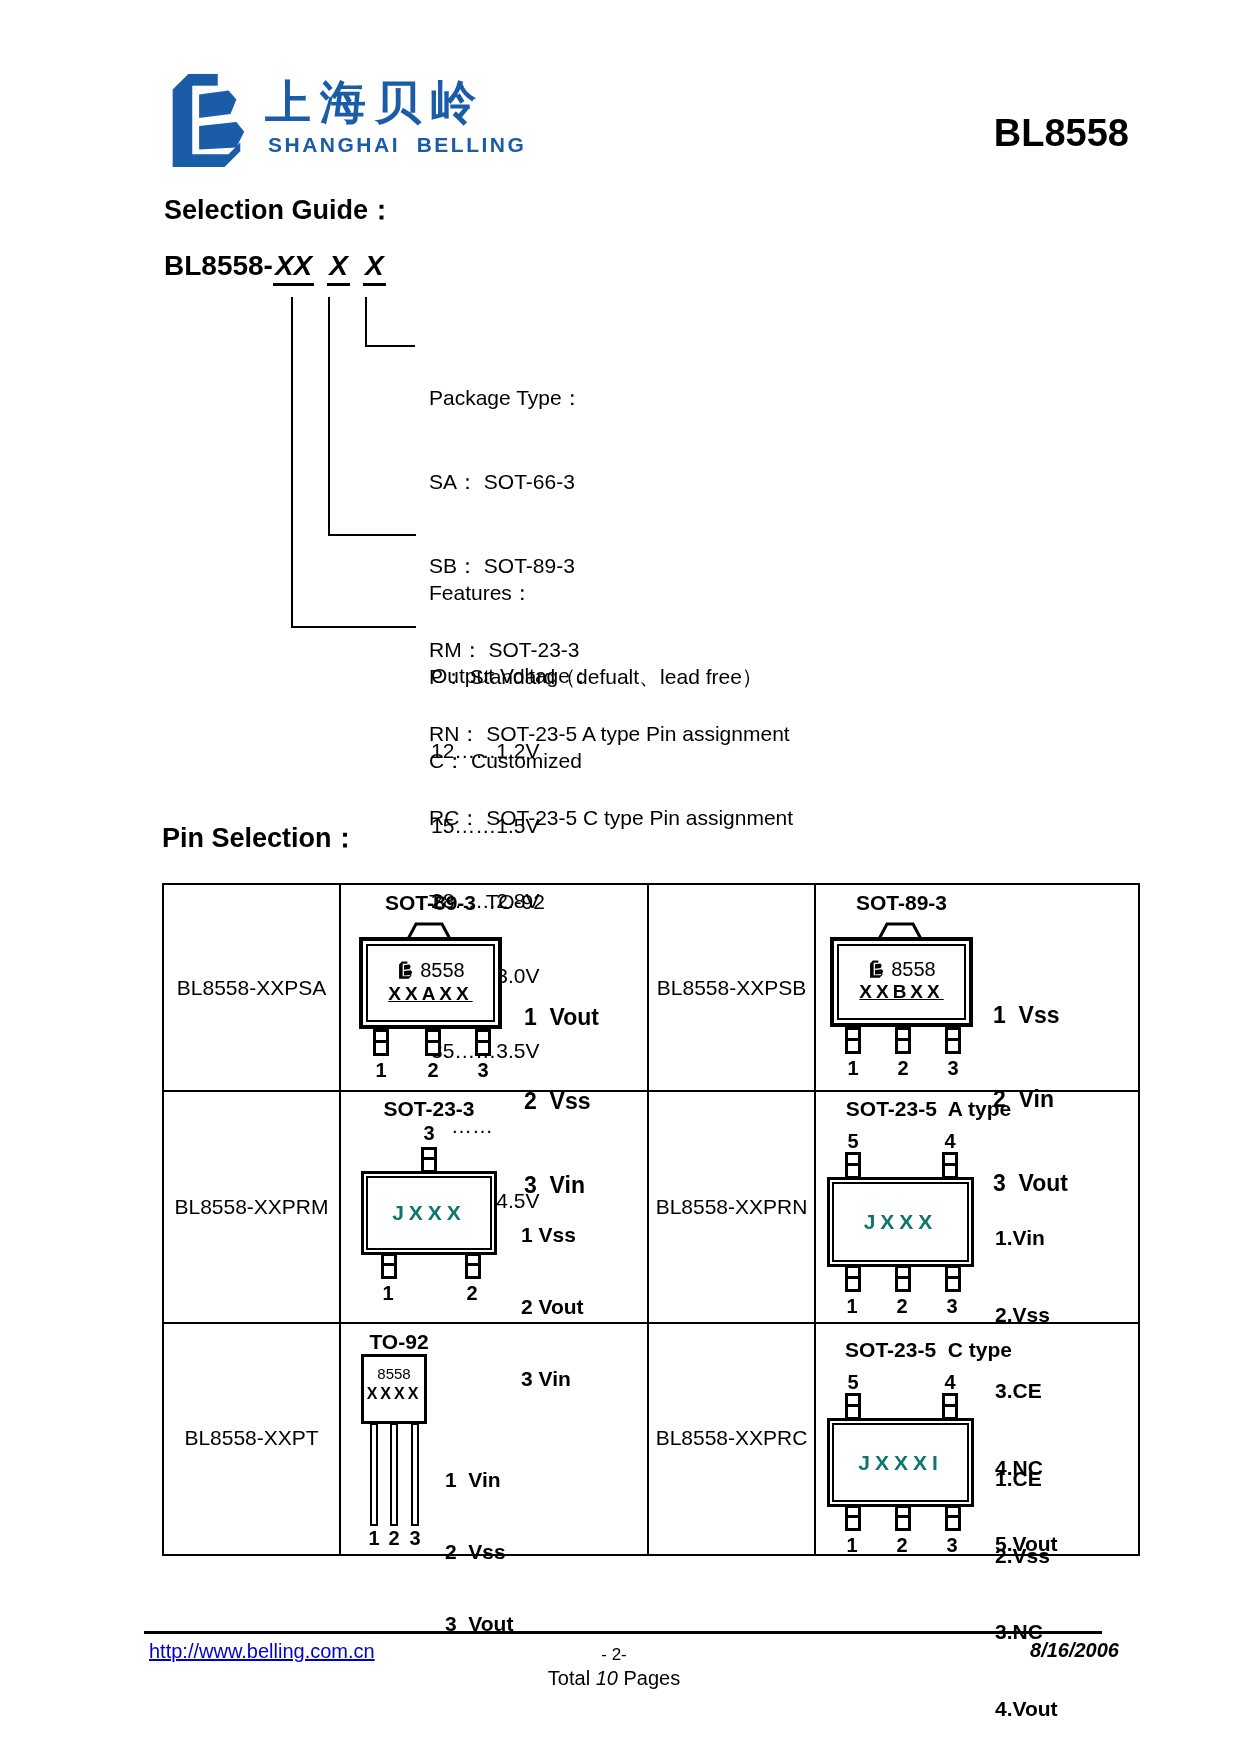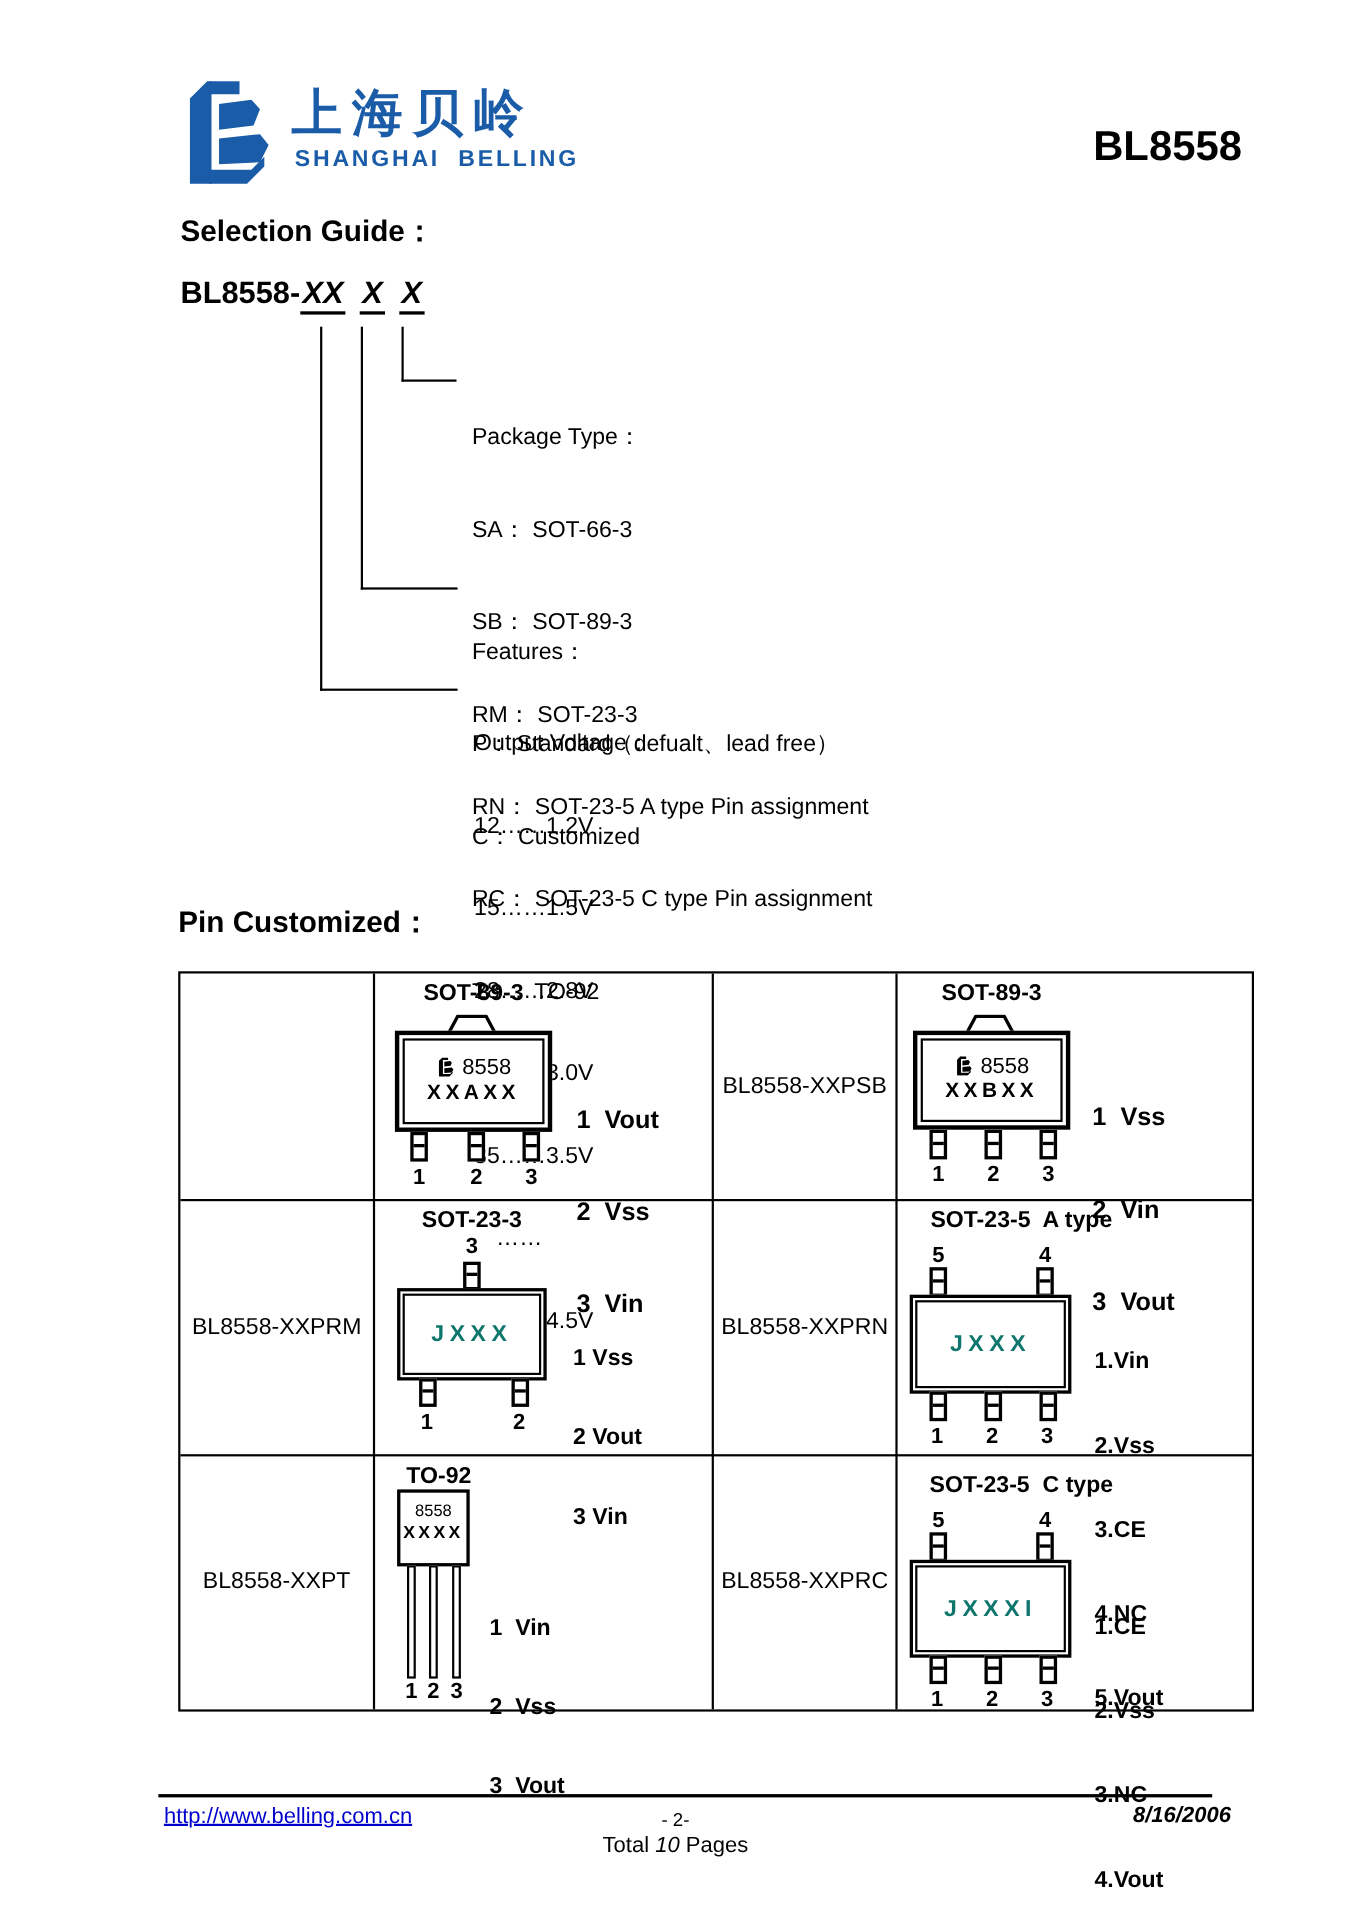--- a/index.html
+++ b/index.html
@@ -42,21 +42,21 @@
   .lead{position:absolute;border:3px solid #000;background:#fff;box-sizing:border-box;width:16px;}
   .lead::after{content:"";position:absolute;left:0;right:0;top:36%;height:3px;background:#000;}
   .leadthin{position:absolute;border:2px solid #000;background:#fff;box-sizing:border-box;width:8px;}
   .pnum{position:absolute;font-weight:bold;font-size:20px;text-align:center;width:26px;}
   .pinlist{position:absolute;font-weight:bold;white-space:pre;}
   .pl89{font-size:23px;line-height:28px;}
   .pl23{font-size:21px;line-height:24px;}
   .pl235{font-size:21px;line-height:25.5px;}
   .mark-row{position:absolute;display:flex;align-items:center;justify-content:center;gap:6px;}
   .mark-num{font-size:20px;}
-  .markx{font-weight:bold;font-size:19px;letter-spacing:4px;}
+  .markx{font-weight:bold;font-size:19px;letter-spacing:4px;text-decoration:underline;}
   .markj{position:relative;z-index:1;font-weight:bold;font-size:21px;letter-spacing:5px;color:#0f766e;}
   .m92a{position:absolute;width:100%;text-align:center;font-size:15px;}
   .m92b{position:absolute;width:100%;text-align:center;font-weight:bold;font-size:16px;letter-spacing:3px;}
 
   
   .footrule{position:absolute;left:115px;top:1631px;width:958px;height:3px;background:#000;}
   .foot{font-family:Liberation Sans, sans-serif;}
   .footlink{position:absolute;left:120px;top:1640px;font-size:20px;color:#0000cd;
             text-decoration:underline;}
   .footpage{position:absolute;left:435px;top:1645px;width:300px;text-align:center;
@@ -114,30 +114,31 @@
     <div>Output Voltage：</div>
     <div>12……1.2V</div>
     <div>15……1.5V</div>
     <div>28……2.8V</div>
     <div>30……3.0V</div>
     <div>35……3.5V</div>
     <div class="ind">……</div>
     <div>45……4.5V</div>
   </div>
 
-  <div class="h1" style="left:133px;top:820px">Pin Customized：</div>
+  <div class="h1" style="left:133px;top:820px">Pin Selection：</div>
 
   <div class="ptable">
 
     <div class="grid" style="left:175px;top:0;width:2px;height:669px"></div>
     <div class="grid" style="left:483px;top:0;width:2px;height:669px"></div>
     <div class="grid" style="left:650px;top:0;width:2px;height:669px"></div>
     <div class="grid" style="left:0;top:205px;width:974px;height:2px"></div>
     <div class="grid" style="left:0;top:437px;width:974px;height:2px"></div>
 
+    <div class="part-cell" style="left:0;top:0;width:175px;height:205px">BL8558-XXPSA</div>
     <div class="part-cell" style="left:485px;top:0;width:165px;height:205px">BL8558-XXPSB</div>
     <div class="part-cell" style="left:0;top:207px;width:175px;height:230px">BL8558-XXPRM</div>
     <div class="part-cell" style="left:485px;top:207px;width:165px;height:230px">BL8558-XXPRN</div>
     <div class="part-cell" style="left:0;top:439px;width:175px;height:228px">BL8558-XXPT</div>
     <div class="part-cell" style="left:485px;top:439px;width:165px;height:228px">BL8558-XXPRC</div>
 
     <div class="dcell" style="left:177px;top:0;width:306px;height:205px">
       <div class="pkg-header" style="left:18px;top:6px;width:143px">SOT-89-3</div>
       <svg class="abs" style="left:64px;top:37px" width="48" height="17" viewBox="0 0 48 17">
         <path d="M3 17 L11 2 L37 2 L45 17" fill="#fff" stroke="#000" stroke-width="3"></path>

